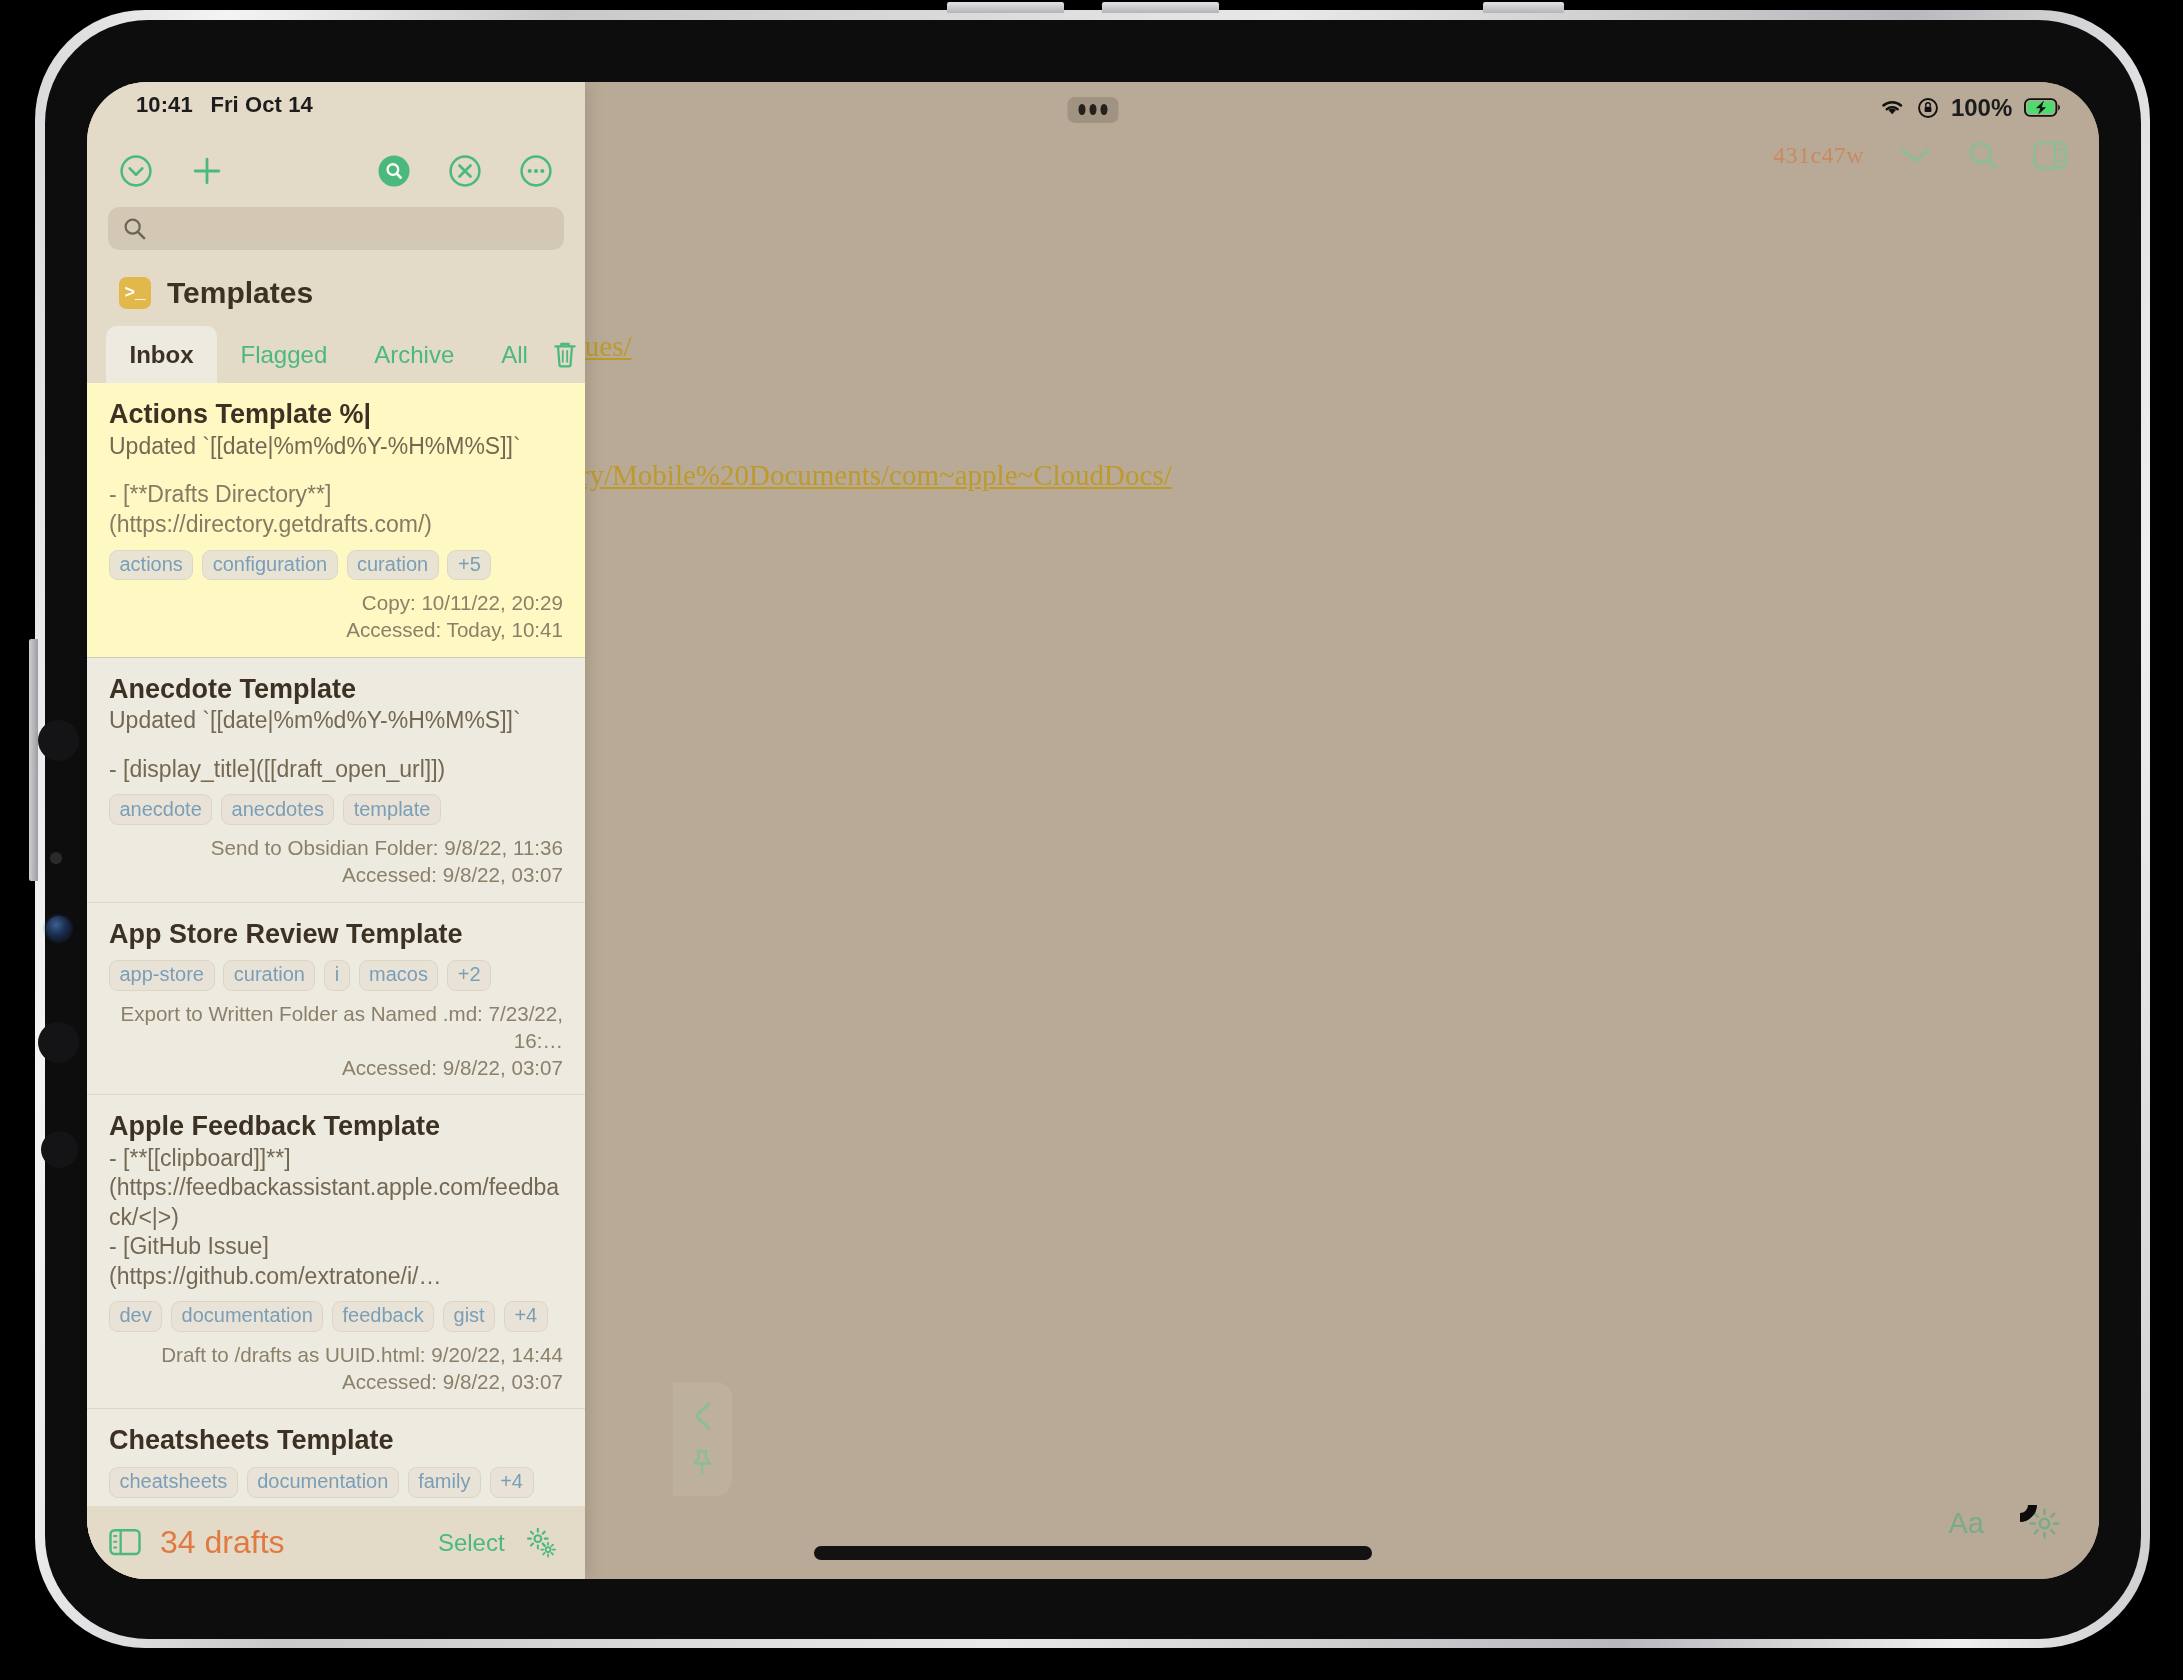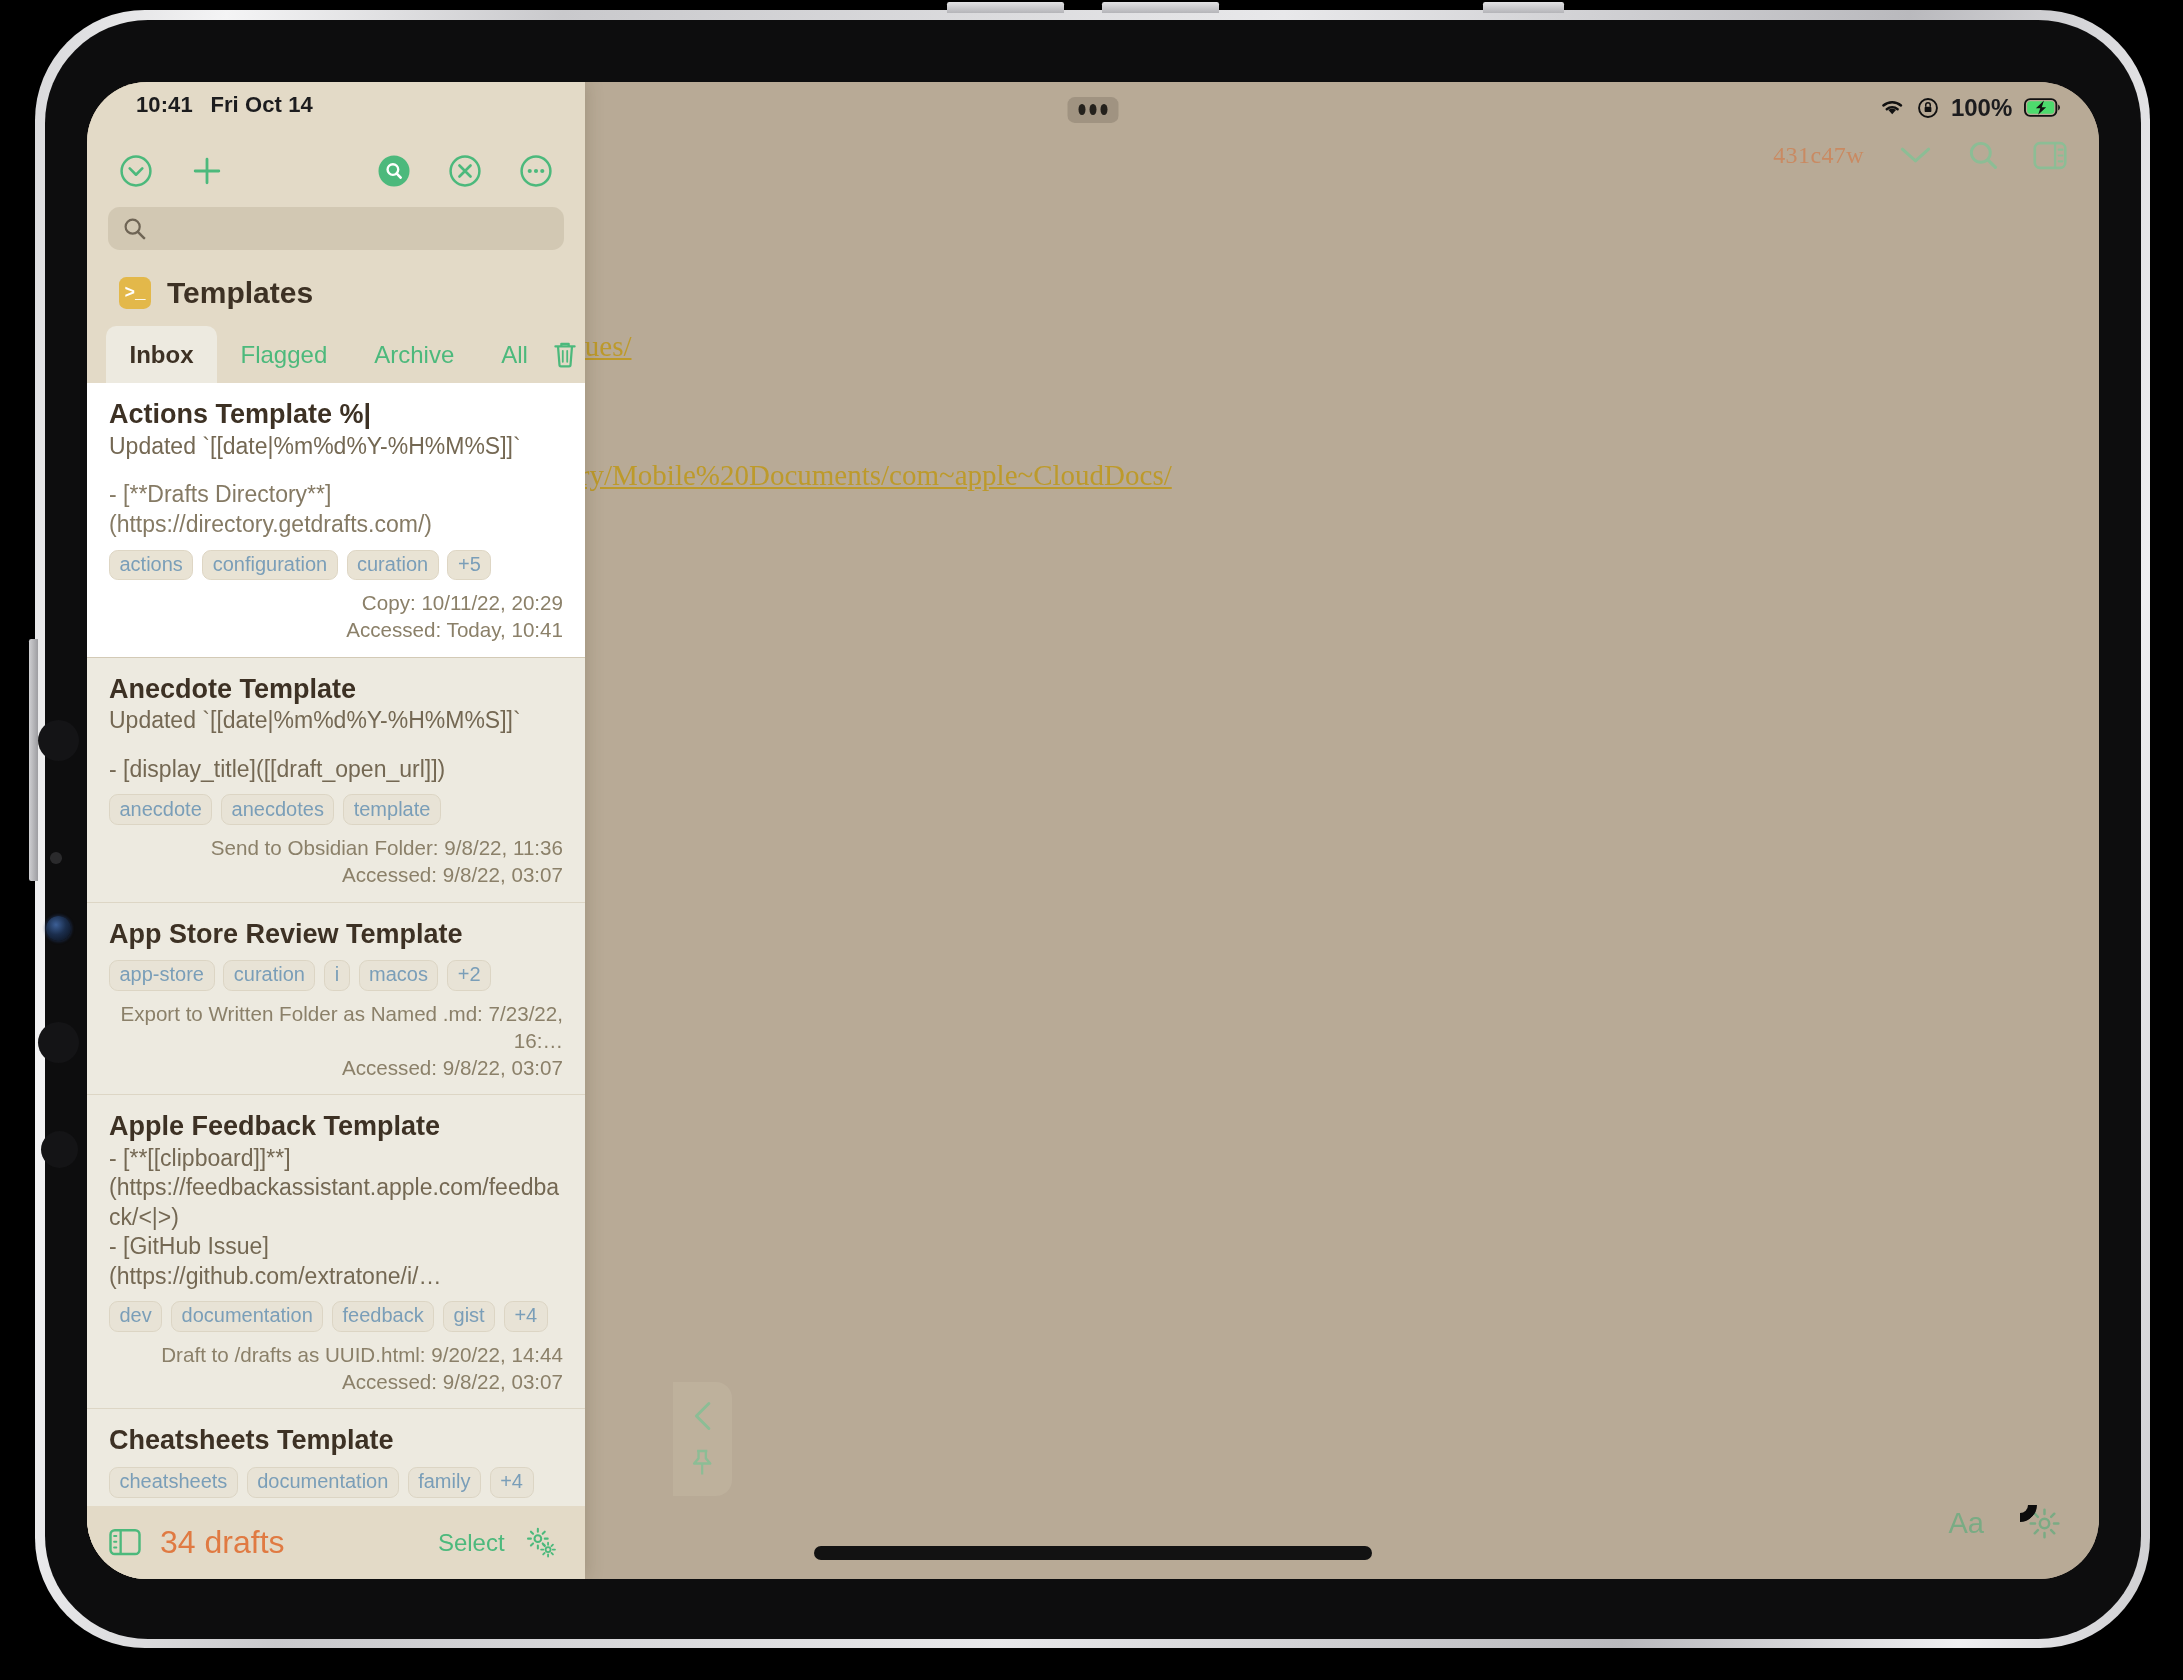--- a/index.html
+++ b/index.html
@@ -199,21 +199,21 @@
   }
   #sb-trash { margin-left: auto; display: flex; align-items: center; padding-right: 8.8px; cursor: pointer; }
 
   #sb-list {
     flex: 1 1 auto; background: #edeae0; overflow: hidden; position: relative;
   }
   .draft {
     padding: 16px 22px 13.2px 22px;
     border-bottom: 1.1px solid #ddd6c5;
   }
-  .draft.selected { background: #ffffff; border-bottom-color: #d3cab6; }
+  .draft.selected { background: #fef9c3; border-bottom-color: #d3cab6; }
   .draft-title {
     font-size: 27px; font-weight: 700; color: #3d3124;
     margin-bottom: 1.5px; white-space: nowrap; overflow: hidden;
   }
   .draft-sub {
     font-size: 23px; color: #746853; line-height: 1.28;
     white-space: pre-wrap; word-break: break-word;
   }
   .draft-sub.dim { color: #857a64; }
   .draft-gap { height: 19px; }

